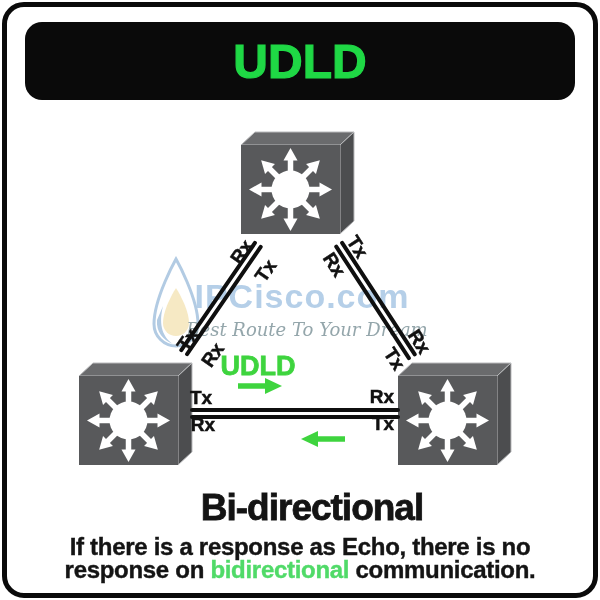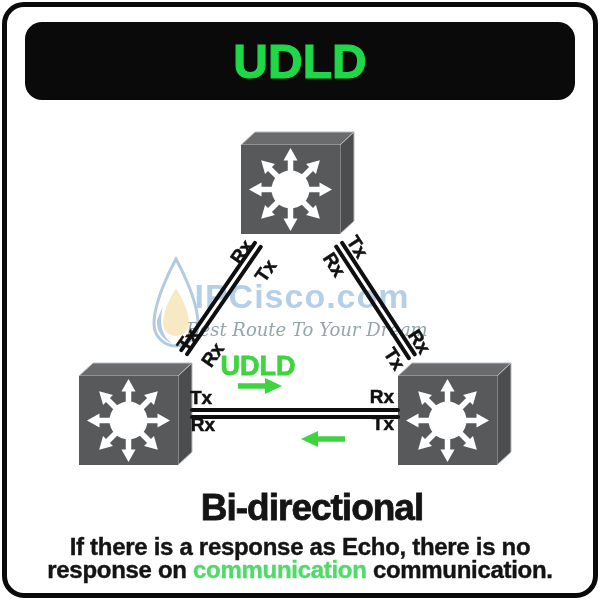--- a/index.html
+++ b/index.html
@@ -225,16 +225,16 @@
     <polygon points="29,0 46,8 29,16" fill="#3ed43e"></polygon>
   </svg>
   <svg class="flow-arrow" width="46" height="16" style="left:301px;top:431px">
     <polygon points="17,0 0,8 17,16" fill="#3ed43e"></polygon>
     <line x1="15" y1="8" x2="44" y2="8" stroke="#3ed43e" stroke-width="5.5"></line>
   </svg>
 
   <div class="footer-title">Bi-directional</div>
   <div class="footer-caption">
     <span>If there is a response as Echo, there is no</span><br>
-    <span>response on </span><span class="hl">communication</span><span> communication.</span>
+    <span>response on </span><span class="hl">bidirectional</span><span> communication.</span>
   </div>
 
 </div>
 
 </body></html>

